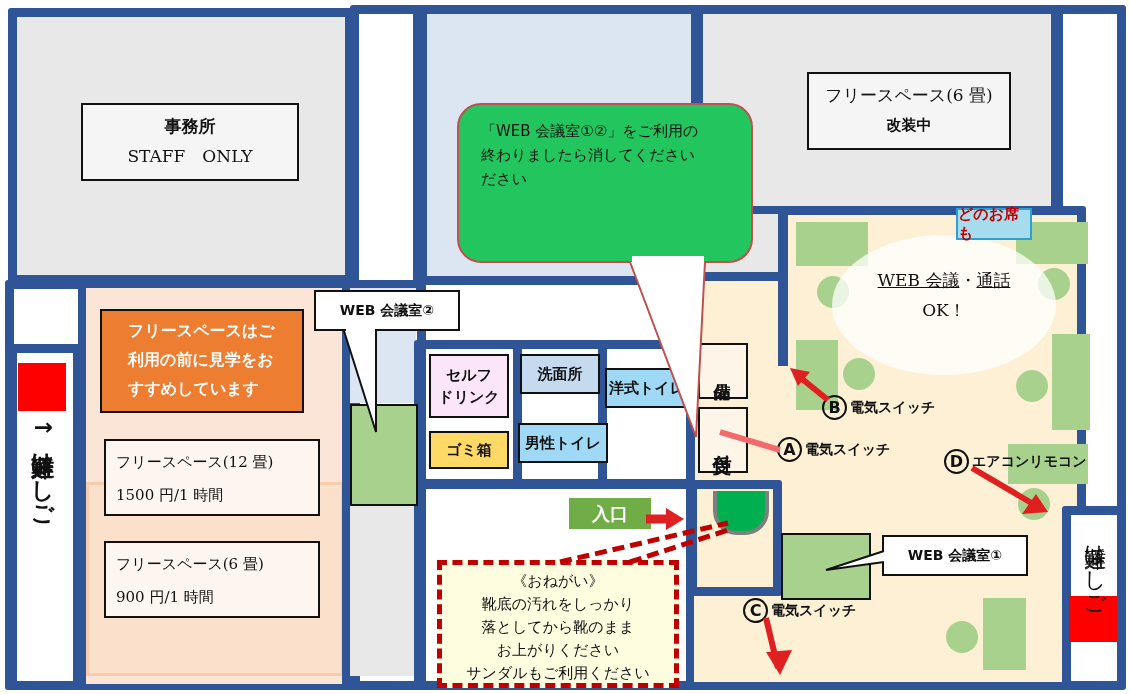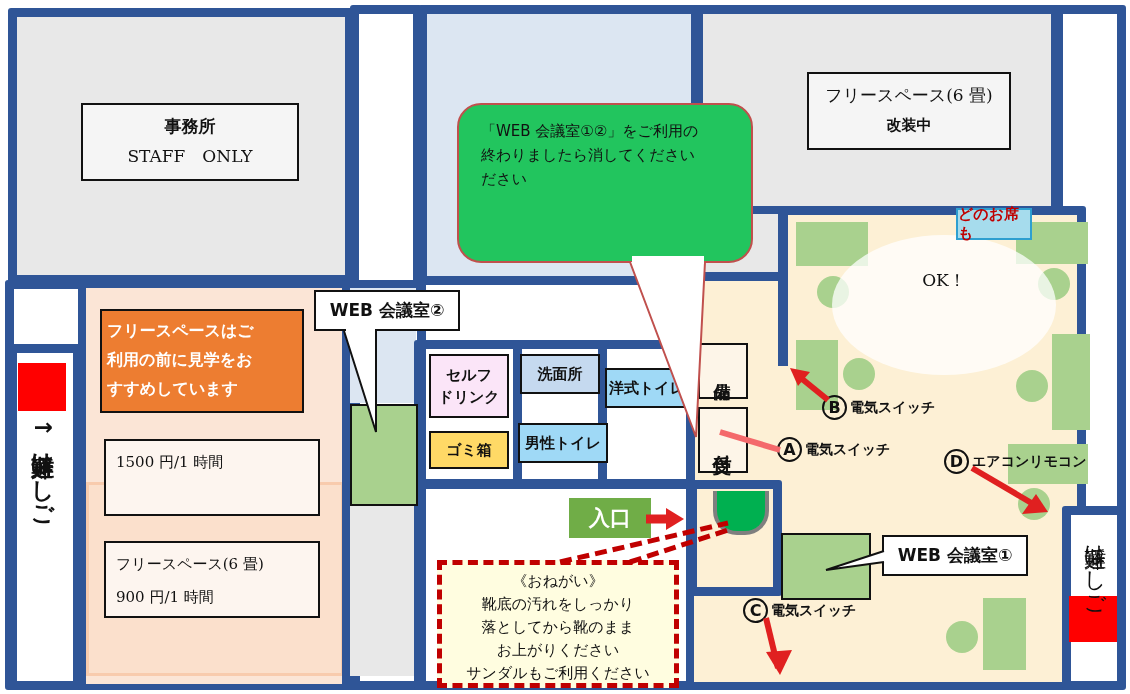--- a/index.html
+++ b/index.html
@@ -10,21 +10,21 @@
   .wall-bar { position: absolute; background: #2f5597; }
   .gray { background: #e8e8e8; }
   .lblue { background: #dce6f2; }
   .cream { background: #fdf0d5; }
   .peach { background: #fbe5d6; }
   .label-box { position: absolute; background: #f5f5f5; border: 2px solid #111; text-align: center; font-family: "DejaVu Serif", serif; font-size: 17px; line-height: 30px; }
   .price-box { position: absolute; background: #fdf5ef; border: 2px solid #111; font-family: "DejaVu Serif", serif; font-size: 15px; line-height: 33px; padding-left: 10px; }
   .sticker { position: absolute; border: 2px solid #111; text-align: center; font-weight: bold; font-size: 15px; display: flex; align-items: center; justify-content: center; }
   .desk { position: absolute; background: #a9d18e; }
   .chair { position: absolute; background: #a9d18e; border-radius: 50%; }
-  .callout { position: absolute; background: #fff; border: 2px solid #111; font-weight: bold; font-size: 17px; display: flex; align-items: center; justify-content: center; }
+  .callout { position: absolute; background: #fff; border: 2px solid #111; font-weight: bold; font-size: 14px; display: flex; align-items: center; justify-content: center; }
   .switch-label { position: absolute; font-weight: bold; font-size: 14px; display: flex; align-items: center; gap: 3px; white-space: nowrap; }
   .circ { display: inline-flex; width: 25px; height: 25px; border: 2px solid #111; border-radius: 50%; align-items: center; justify-content: center; font-size: 16px; font-weight: bold; background: transparent; }
   .vert { writing-mode: vertical-rl; font-weight: bold; font-size: 22px; letter-spacing: 0; }
   svg.overlay { position: absolute; left: 0; top: 0; pointer-events: none; }
 </style>
 </head>
 <body>
 
 <div class="wall gray" style="left:8px;top:8px;width:346px;height:276px;"></div>
 <div class="label-box" style="left:81px;top:103px;width:218px;height:78px;padding-top:6px;">
@@ -79,20 +79,23 @@
 <div class="desk" style="left:1008px;top:444px;width:80px;height:40px;"></div>
 <div class="desk" style="left:983px;top:598px;width:43px;height:72px;"></div>
 <div class="chair" style="left:817px;top:276px;width:32px;height:32px;"></div>
 <div class="chair" style="left:1038px;top:268px;width:32px;height:32px;"></div>
 <div class="chair" style="left:843px;top:358px;width:32px;height:32px;"></div>
 <div class="chair" style="left:1016px;top:370px;width:32px;height:32px;"></div>
 <div class="chair" style="left:946px;top:621px;width:32px;height:32px;"></div>
 <div class="chair" style="left:1018px;top:488px;width:32px;height:32px;"></div>
 
 <div class="abs" style="left:832px;top:235px;width:224px;height:140px;border-radius:50%;background:rgba(255,255,255,0.75);font-family:'DejaVu Serif',serif;font-size:17px;text-align:center;padding-top:30px;line-height:30px;">
+  <div>
+    <span style="text-decoration:underline;">WEB 会議</span><span>・</span><span style="text-decoration:underline;">通話</span>
+  </div>
   <div>OK！</div>
 </div>
 
 <div class="abs" style="left:956px;top:208px;width:76px;height:32px;background:#a6dced;border:2px solid #2e9fd0;display:flex;align-items:center;justify-content:center;font-weight:bold;font-size:15px;color:#c00000;">
   <span>どのお席も</span>
 </div>
 
 <div class="desk" style="left:781px;top:533px;width:90px;height:67px;border:2px solid #111;"></div>
 <div class="callout" style="left:882px;top:535px;width:146px;height:41px;">
   <span>WEB 会議室①</span>
@@ -119,33 +122,34 @@
 <div class="sticker" style="left:605px;top:368px;width:84px;height:40px;background:#9fd9f6;">
   <span>洋式トイレ</span>
 </div>
 <div class="sticker" style="left:698px;top:343px;width:50px;height:56px;background:#fdf5e8;">
   <span class="vert" style="font-size:17px;writing-mode:vertical-rl;">備品</span>
 </div>
 <div class="sticker" style="left:698px;top:407px;width:50px;height:66px;background:#fdf5e8;">
   <span class="vert" style="font-size:19px;">受付</span>
 </div>
 
-<div class="abs" style="left:569px;top:498px;width:82px;height:40px;background:#70ad47;color:#fff;font-weight:bold;font-size:21px;display:flex;align-items:center;justify-content:center;">
+<div class="abs" style="left:569px;top:498px;width:82px;height:31px;background:#70ad47;color:#fff;font-weight:bold;font-size:18px;display:flex;align-items:center;justify-content:center;">
   <span>入口</span>
 </div>
 
 <div class="abs" style="left:713px;top:491px;width:56px;height:44px;background:#00b050;border:4px solid #7f7f7f;border-top:none;border-radius:0 0 24px 24px;"></div>
 
-<div class="abs" style="left:100px;top:309px;width:204px;height:104px;background:#ed7d31;border:2px solid #111;color:#fff;font-weight:bold;font-size:16px;line-height:29px;padding:5px 5px;">
+<div class="abs" style="left:100px;top:309px;width:204px;height:104px;background:#ed7d31;border:2px solid #111;color:#fff;font-weight:bold;font-size:16px;line-height:29px;padding:5px 26px;">
   <div>フリースペースはご</div>
   <div>利用の前に見学をお</div>
   <div>すすめしています</div>
 </div>
 
 <div class="price-box" style="left:104px;top:439px;width:216px;height:77px;padding-top:5px;">
+  <div>フリースペース(12 畳)</div>
   <div>1500 円/1 時間</div>
 </div>
 <div class="price-box" style="left:104px;top:541px;width:216px;height:77px;padding-top:5px;">
   <div>フリースペース(6 畳)</div>
   <div>900 円/1 時間</div>
 </div>
 
 <div class="abs" style="left:18px;top:363px;width:48px;height:48px;background:#ff0000;"></div>
 <div class="abs vert" style="left:28px;top:418px;height:170px;font-size:23px;">↑避難はしご</div>
 

